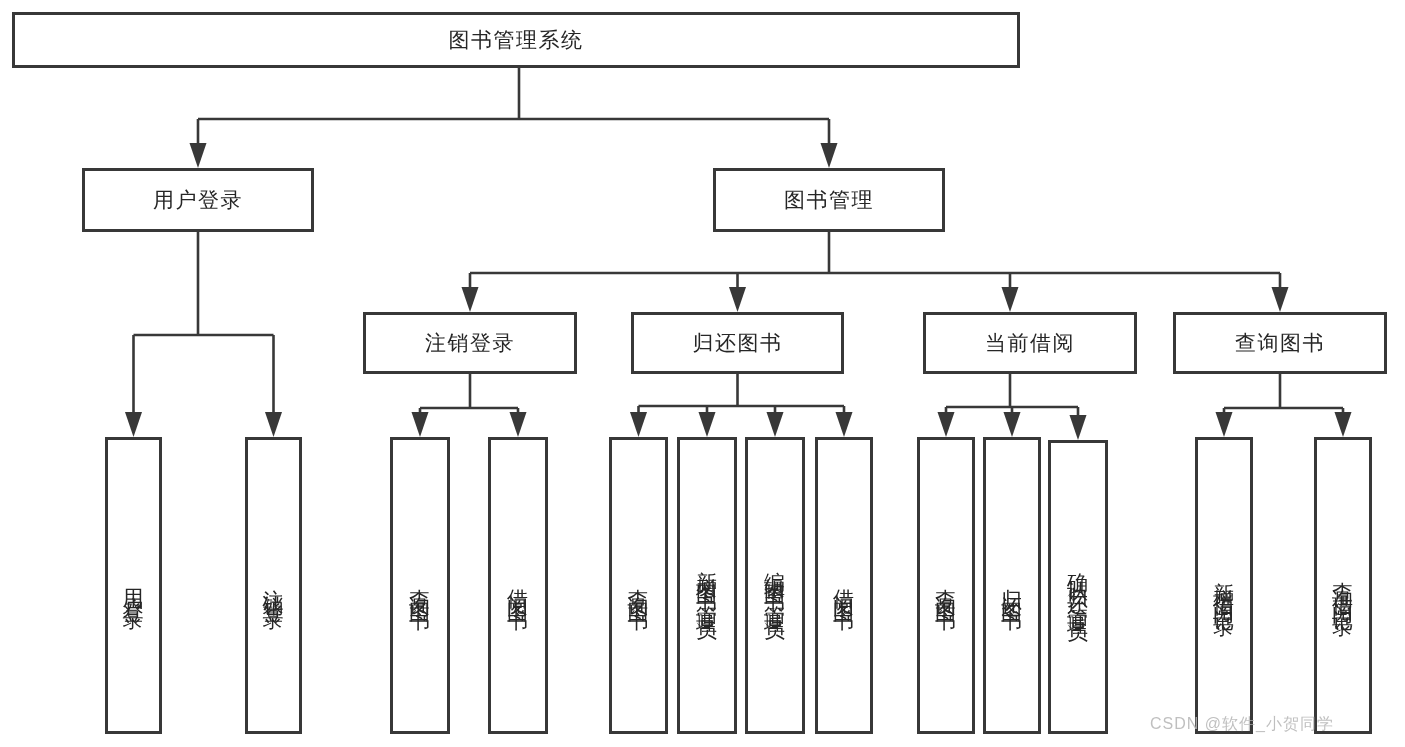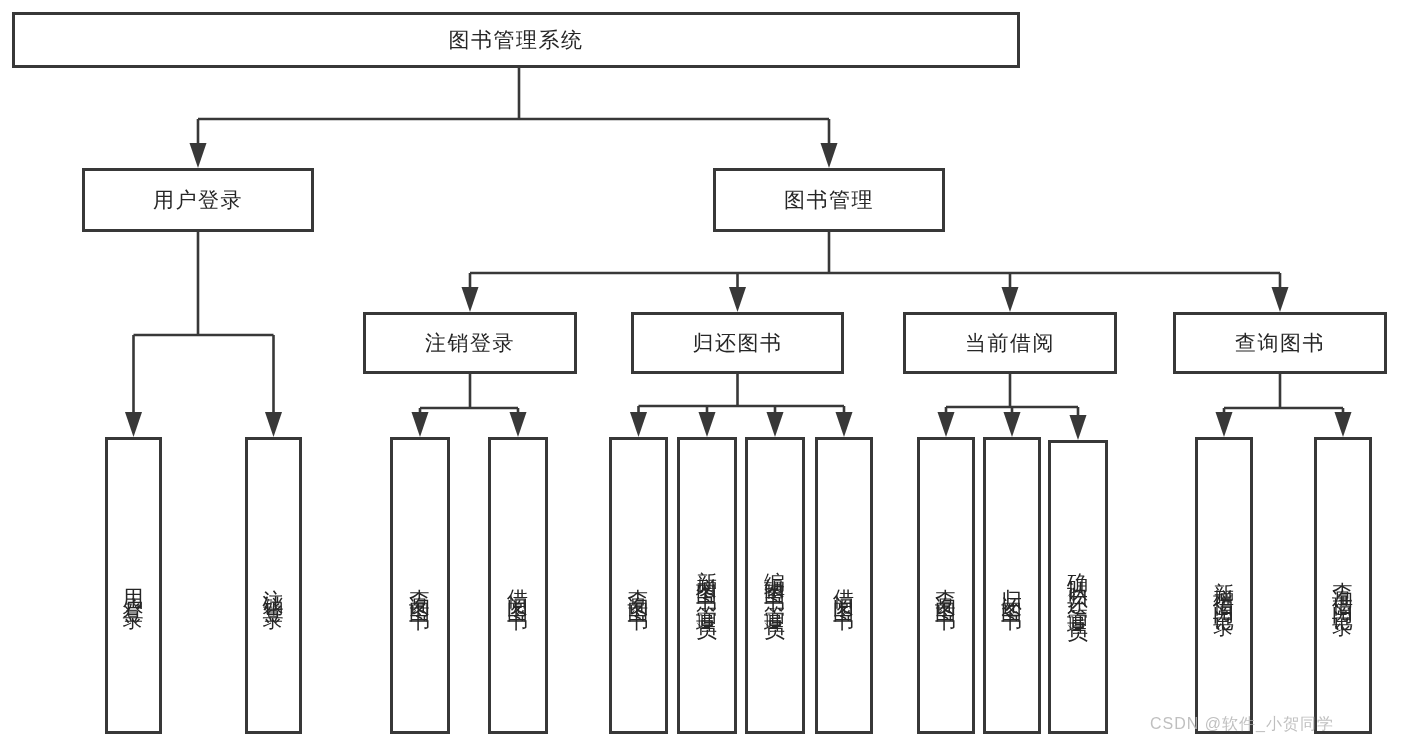--- a/index.html
+++ b/index.html
@@ -102,21 +102,21 @@
   <div class="node" style="left:713px;top:168px;width:232px;height:64px">
     <span class="hlabel">图书管理</span>
   </div>
 
   <div class="node" style="left:363px;top:312px;width:214px;height:62px">
     <span class="hlabel">注销登录</span>
   </div>
   <div class="node" style="left:631px;top:312px;width:213px;height:62px">
     <span class="hlabel">归还图书</span>
   </div>
-  <div class="node" style="left:903px;top:312px;width:214px;height:62px">
+  <div class="node" style="left:923px;top:312px;width:214px;height:62px">
     <span class="hlabel">当前借阅</span>
   </div>
   <div class="node" style="left:1173px;top:312px;width:214px;height:62px">
     <span class="hlabel">查询图书</span>
   </div>
 
   <div class="node vnode" style="left:105px;top:437px;width:57px;height:297px">
     <span class="vlabel">用户登录</span>
   </div>
   <div class="node vnode" style="left:245px;top:437px;width:57px;height:297px">

